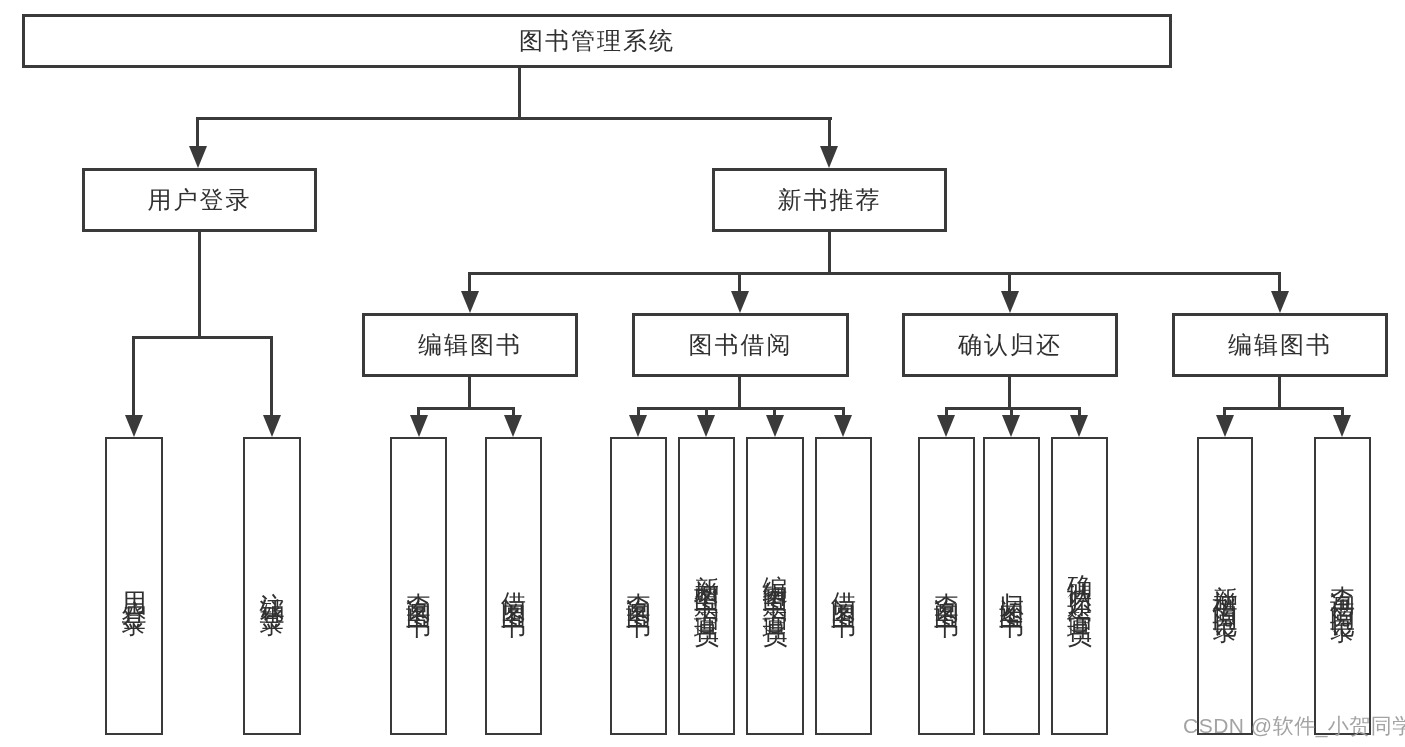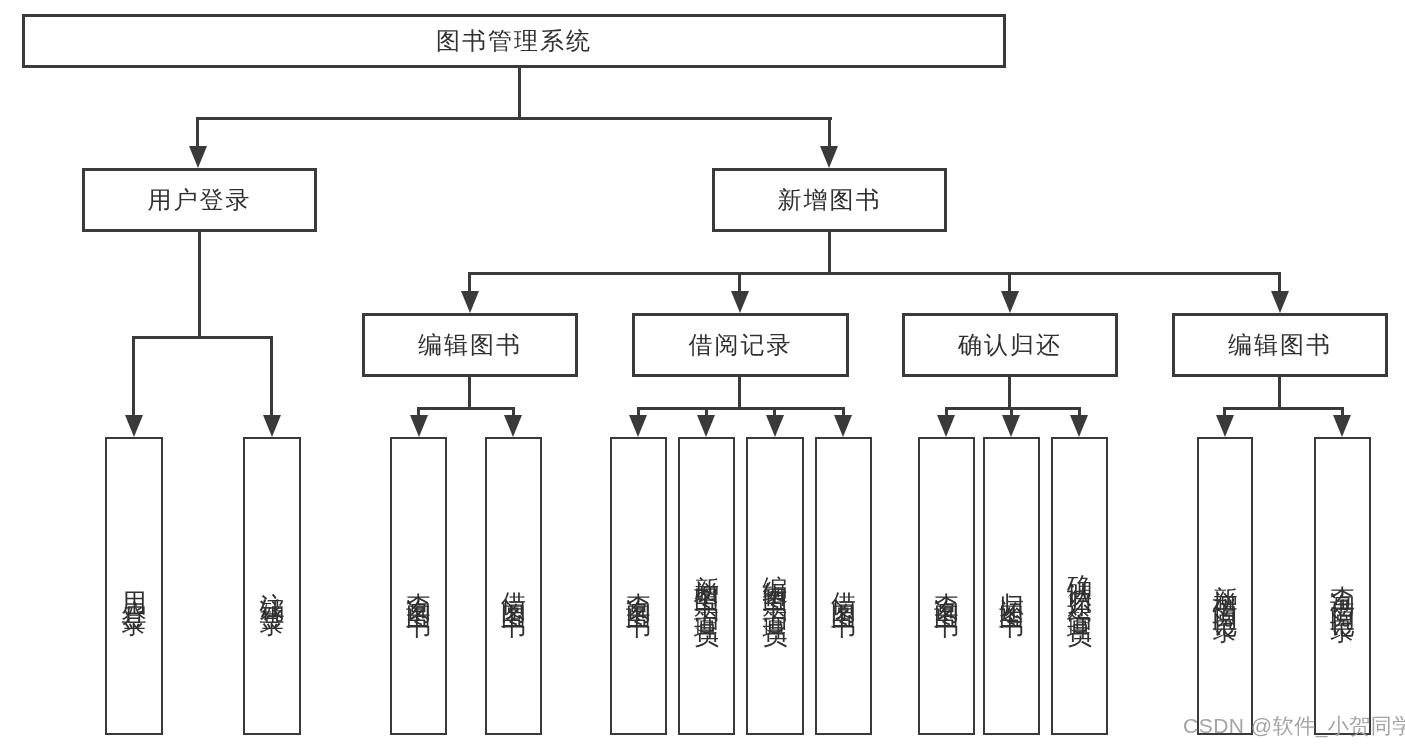--- a/index.html
+++ b/index.html
@@ -55,36 +55,36 @@
     color:rgba(158,158,158,0.95);
     white-space:nowrap;
     z-index:5;
   }
 </style>
 </head>
 <body>
 
 <div id="canvas">
 
-  <div class="node" style="left:22px;top:14px;width:984px;height:54px">
+  <div class="node" style="left:22px;top:14px;width:1150px;height:54px">
     <span class="lbl">图书管理系统</span>
   </div>
 
   <div class="v" style="left:518px;top:68px;height:49px"></div>
   <div class="h" style="left:198px;top:117px;width:634px"></div>
   <div class="v" style="left:196px;top:117px;height:30px"></div>
   <div class="ah" style="left:189px;top:146px"></div>
   <div class="v" style="left:828px;top:117px;height:30px"></div>
   <div class="ah" style="left:820px;top:146px"></div>
 
   <div class="node" style="left:82px;top:168px;width:235px;height:64px">
     <span class="lbl">用户登录</span>
   </div>
   <div class="node" style="left:712px;top:168px;width:235px;height:64px">
-    <span class="lbl">新增图书</span>
+    <span class="lbl">新书推荐</span>
   </div>
 
   <div class="v" style="left:198px;top:232px;height:104px"></div>
   <div class="h" style="left:134px;top:336px;width:139px"></div>
   <div class="v" style="left:132px;top:336px;height:80px"></div>
   <div class="ah" style="left:125px;top:415px"></div>
   <div class="v" style="left:270px;top:336px;height:80px"></div>
   <div class="ah" style="left:263px;top:415px"></div>
 
   <div class="v" style="left:828px;top:232px;height:40px"></div>
@@ -95,21 +95,21 @@
   <div class="ah" style="left:731px;top:291px"></div>
   <div class="v" style="left:1008px;top:272px;height:20px"></div>
   <div class="ah" style="left:1001px;top:291px"></div>
   <div class="v" style="left:1278px;top:272px;height:20px"></div>
   <div class="ah" style="left:1271px;top:291px"></div>
 
   <div class="node" style="left:362px;top:313px;width:216px;height:64px">
     <span class="lbl">编辑图书</span>
   </div>
   <div class="node" style="left:632px;top:313px;width:217px;height:64px">
-    <span class="lbl">借阅记录</span>
+    <span class="lbl">图书借阅</span>
   </div>
   <div class="node" style="left:902px;top:313px;width:216px;height:64px">
     <span class="lbl">确认归还</span>
   </div>
   <div class="node" style="left:1172px;top:313px;width:216px;height:64px">
     <span class="lbl">编辑图书</span>
   </div>
 
   <div class="v" style="left:468px;top:377px;height:30px"></div>
   <div class="h" style="left:418px;top:407px;width:97px"></div>

